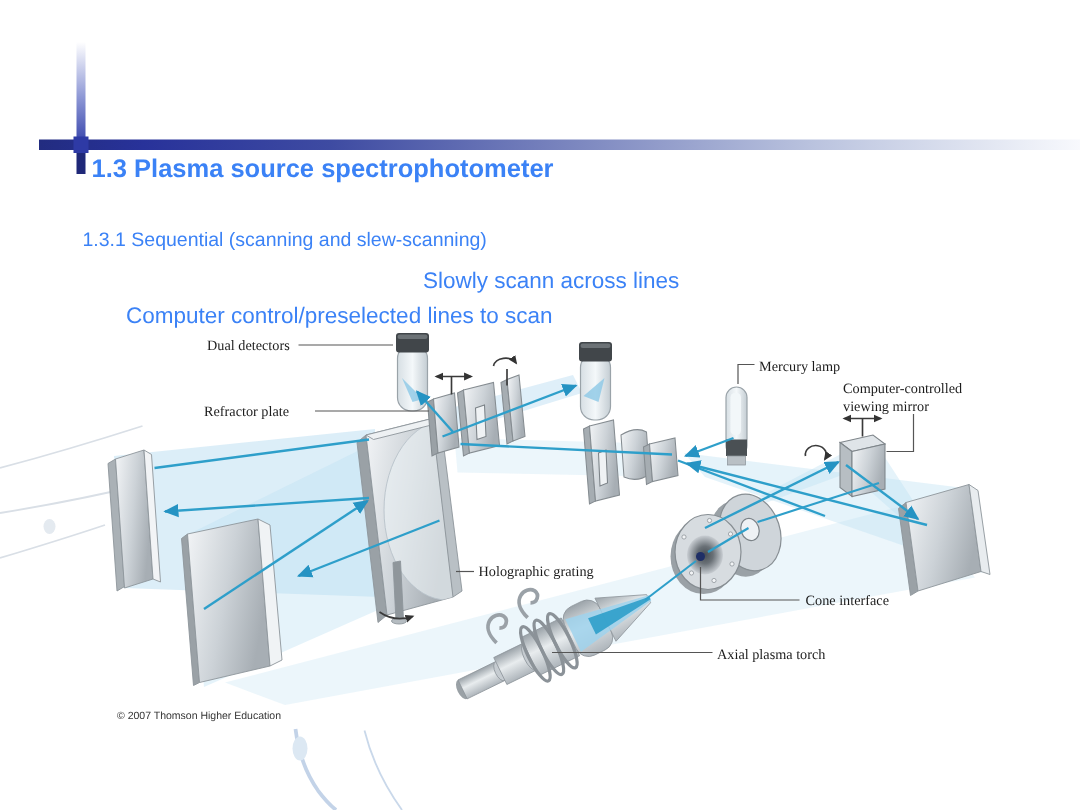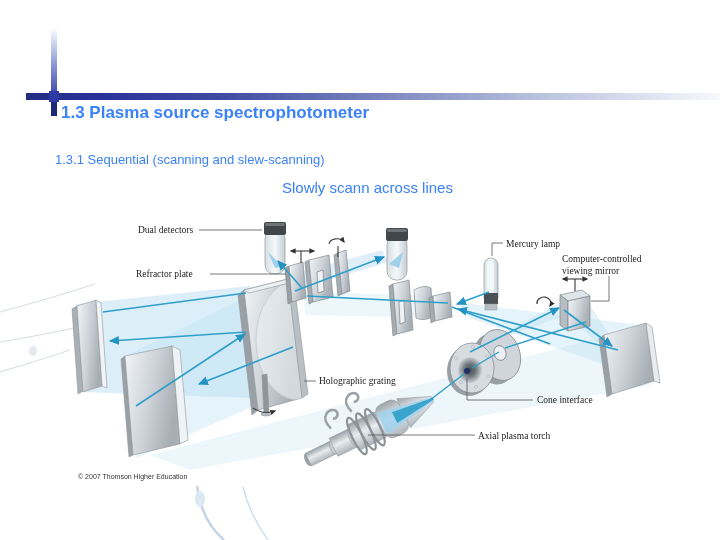--- a/index.html
+++ b/index.html
@@ -28,20 +28,21 @@
 <div class="slide">
 
   <div class="abs vline-top"></div>
   <div class="abs hbar"></div>
   <div class="abs cross-node"></div>
   <div class="abs vline-stub"></div>
 
   <div class="abs title">1.3 Plasma source spectrophotometer</div>
   <div class="abs subtitle">1.3.1 Sequential (scanning and slew-scanning)</div>
   <div class="abs body2">Slowly scann across lines</div>
+  <div class="abs body3">Computer control/preselected lines to scan</div>
 
   <svg class="abs" style="left:0;top:0" width="720" height="540" viewBox="0 0 720 540">
     <defs>
       <marker id="ab" viewBox="0 0 10 10" refX="8" refY="5" markerWidth="7" markerHeight="7" orient="auto-start-reverse">
         <path d="M0,1 L9,5 L0,9 z" fill="#2593c3"></path>
       </marker>
       <marker id="ak" viewBox="0 0 10 10" refX="7" refY="5" markerWidth="6" markerHeight="6" orient="auto-start-reverse">
         <path d="M0,1 L9,5 L0,9 z" fill="#333"></path>
       </marker>
       <linearGradient id="m1" x1="0" y1="0" x2="1" y2="0.35">

